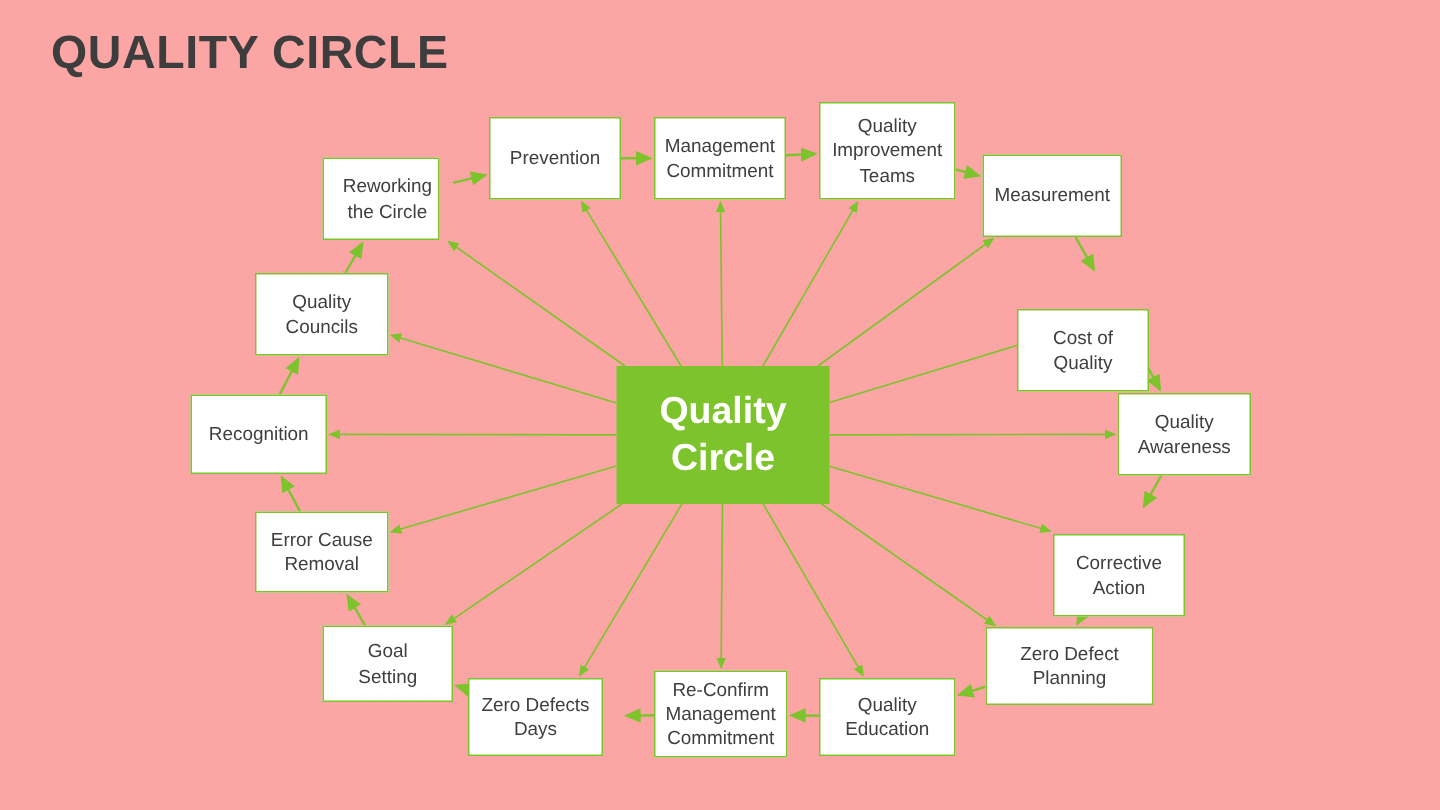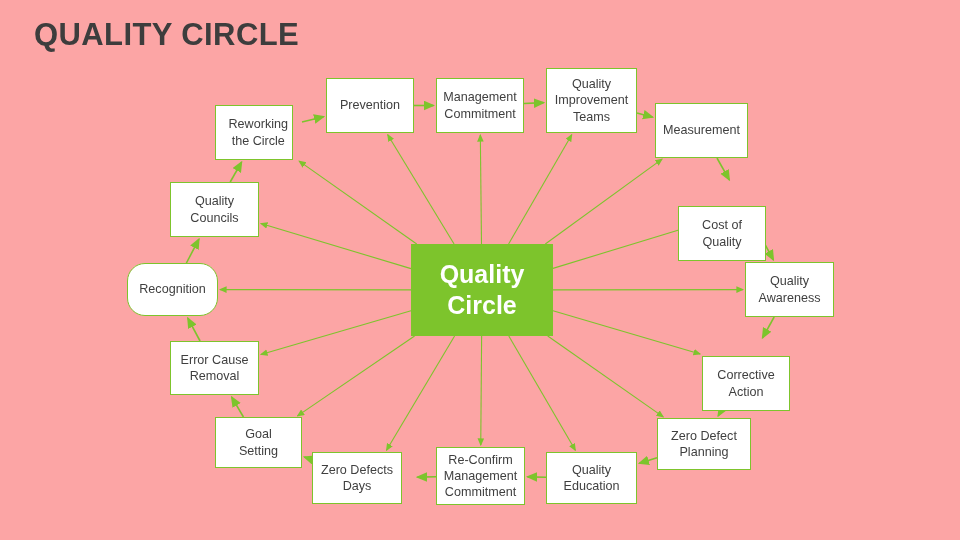--- a/index.html
+++ b/index.html
@@ -163,21 +163,21 @@
           <span>Quality</span>
           <span>Awareness</span>
         </div>
       </div>
       <div class="node" style="left: 702px; top: 356px; width: 88px; height: 55px;">
         <div>
           <span>Corrective</span>
           <span>Action</span>
         </div>
       </div>
-      <div class="node" style="left: 657px; top: 418px; width: 94px; height: 52px;">
+      <div class="node" style="left: 657px; top: 418px; width: 112px; height: 52px;">
         <div>
           <span>Zero Defect</span>
           <span>Planning</span>
         </div>
       </div>
       <div class="node" style="left: 546px; top: 452px; width: 91px; height: 52px;">
         <div>
           <span>Quality</span>
           <span>Education</span>
         </div>
@@ -200,21 +200,21 @@
           <span>Goal</span>
           <span>Setting</span>
         </div>
       </div>
       <div class="node" style="left: 170px; top: 341px; width: 89px; height: 54px; align-items: center;">
         <div>
           <span>Error Cause</span>
           <span>Removal</span>
         </div>
       </div>
-      <div class="node" style="left: 127px; top: 263px; width: 91px; height: 53px; border-radius: 18px;">
+      <div class="node" style="left: 127px; top: 263px; width: 91px; height: 53px;">
         <div>
           <span>Recognition</span>
         </div>
       </div>
       <div class="node" style="left: 170px; top: 182px; width: 89px; height: 55px;">
         <div>
           <span>Quality</span>
           <span>Councils</span>
         </div>
       </div>

